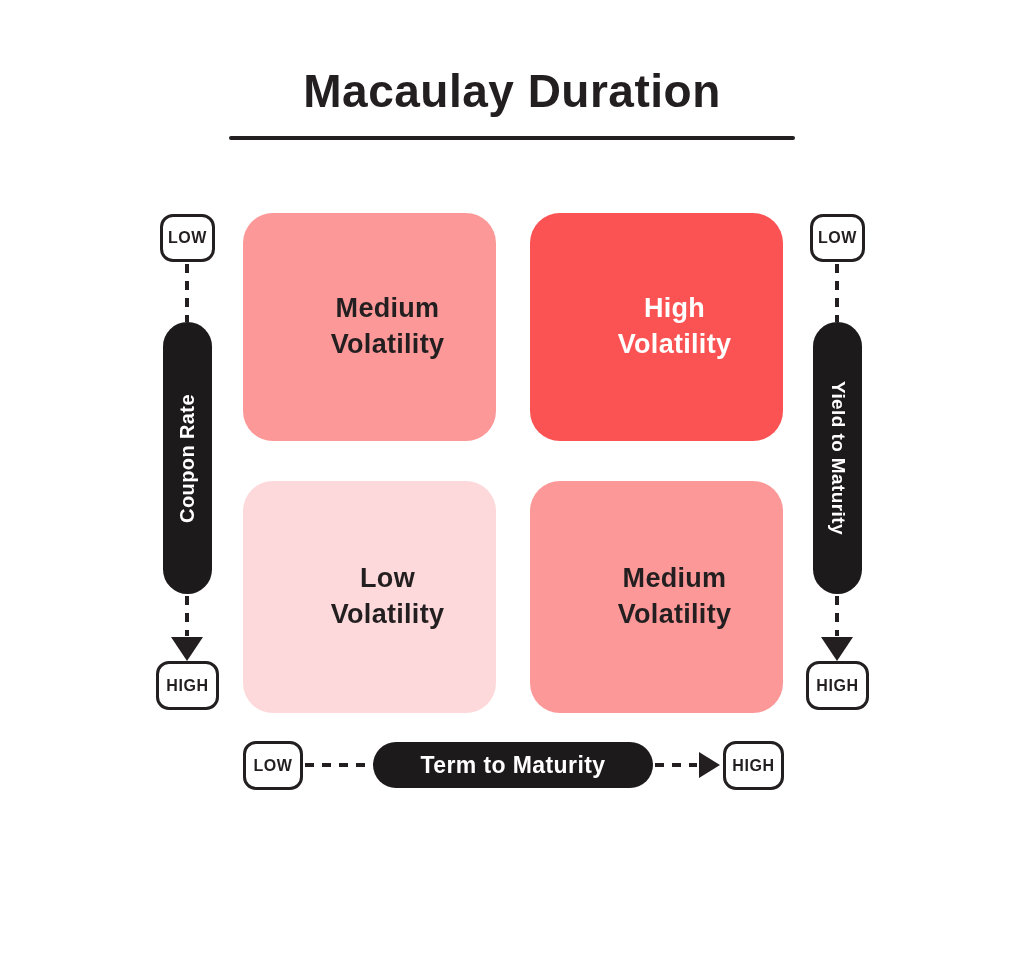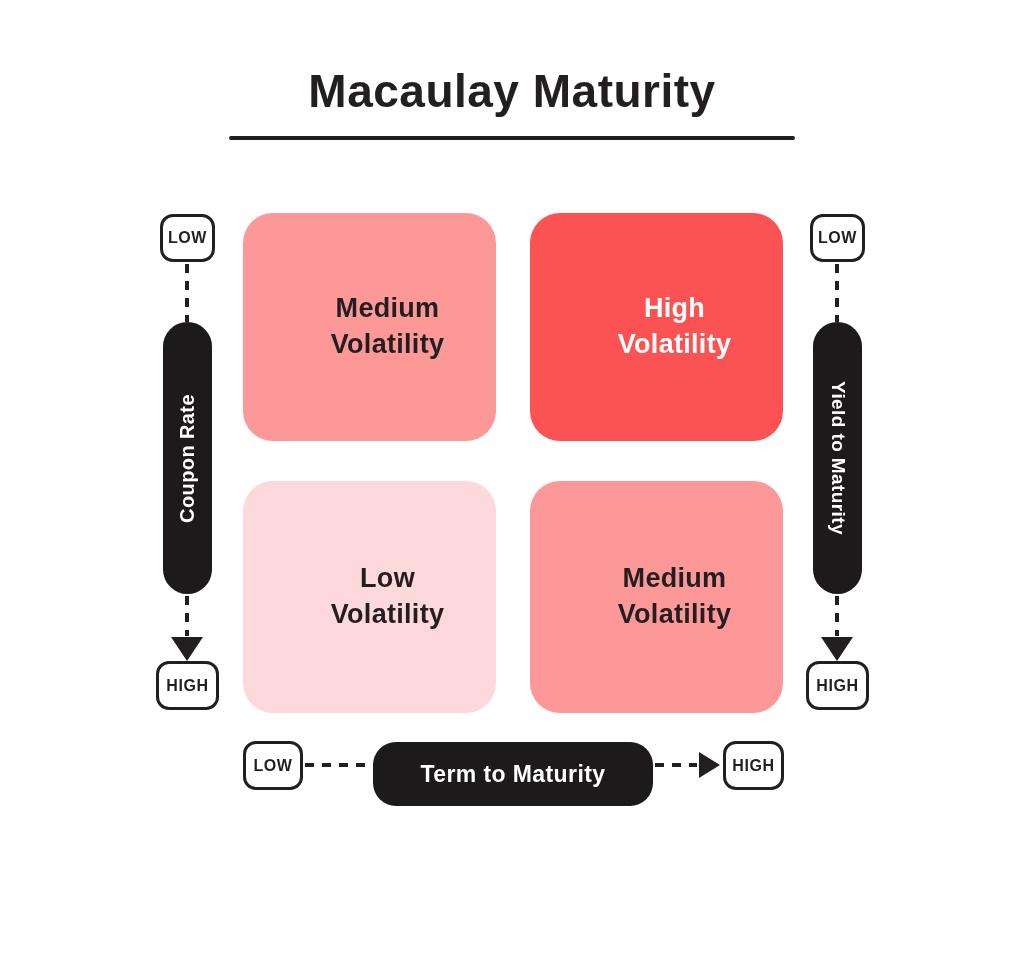--- a/index.html
+++ b/index.html
@@ -84,21 +84,21 @@
   .pill-vertical {
     width: 49px;
     height: 272px;
     border-radius: 25px;
     font-size: 20px;
   }
   .pill-vertical .vtext { white-space: nowrap; }
   .vtext-up   { transform: rotate(-90deg); }   
   .vtext-down { transform: rotate(90deg); }    
   .pill-horizontal {
-    height: 64px;
+    height: 46px;
     border-radius: 23px;
     font-size: 23px;
     text-align: right;
   }
 
   
   .dash-v {
     position: absolute;
     width: 4px;
     background: repeating-linear-gradient(to bottom, #231F20 0 9px, transparent 9px 17px);
@@ -155,21 +155,21 @@
     border-right: 6px solid #231F20;
     margin-left: 1px;
     margin-top: -3px;
   }
 </style>
 </head>
 <body>
 
 <div class="canvas">
 
-  <div class="title">Macaulay Maturity</div>
+  <div class="title">Macaulay Duration</div>
   <div class="title-underline"></div>
 
   <div class="quadrant q-tl" style="background: rgb(252, 152, 152); color: rgb(35, 31, 32);">Medium
 Volatility</div>
   <div class="quadrant q-tr" style="background: rgb(251, 83, 83); color: rgb(255, 255, 255);">High
 Volatility</div>
   <div class="quadrant q-bl" style="background: rgb(254, 217, 219); color: rgb(35, 31, 32);">Low
 Volatility</div>
   <div class="quadrant q-br" style="background: rgb(252, 152, 152); color: rgb(35, 31, 32);">Medium
 Volatility</div>

